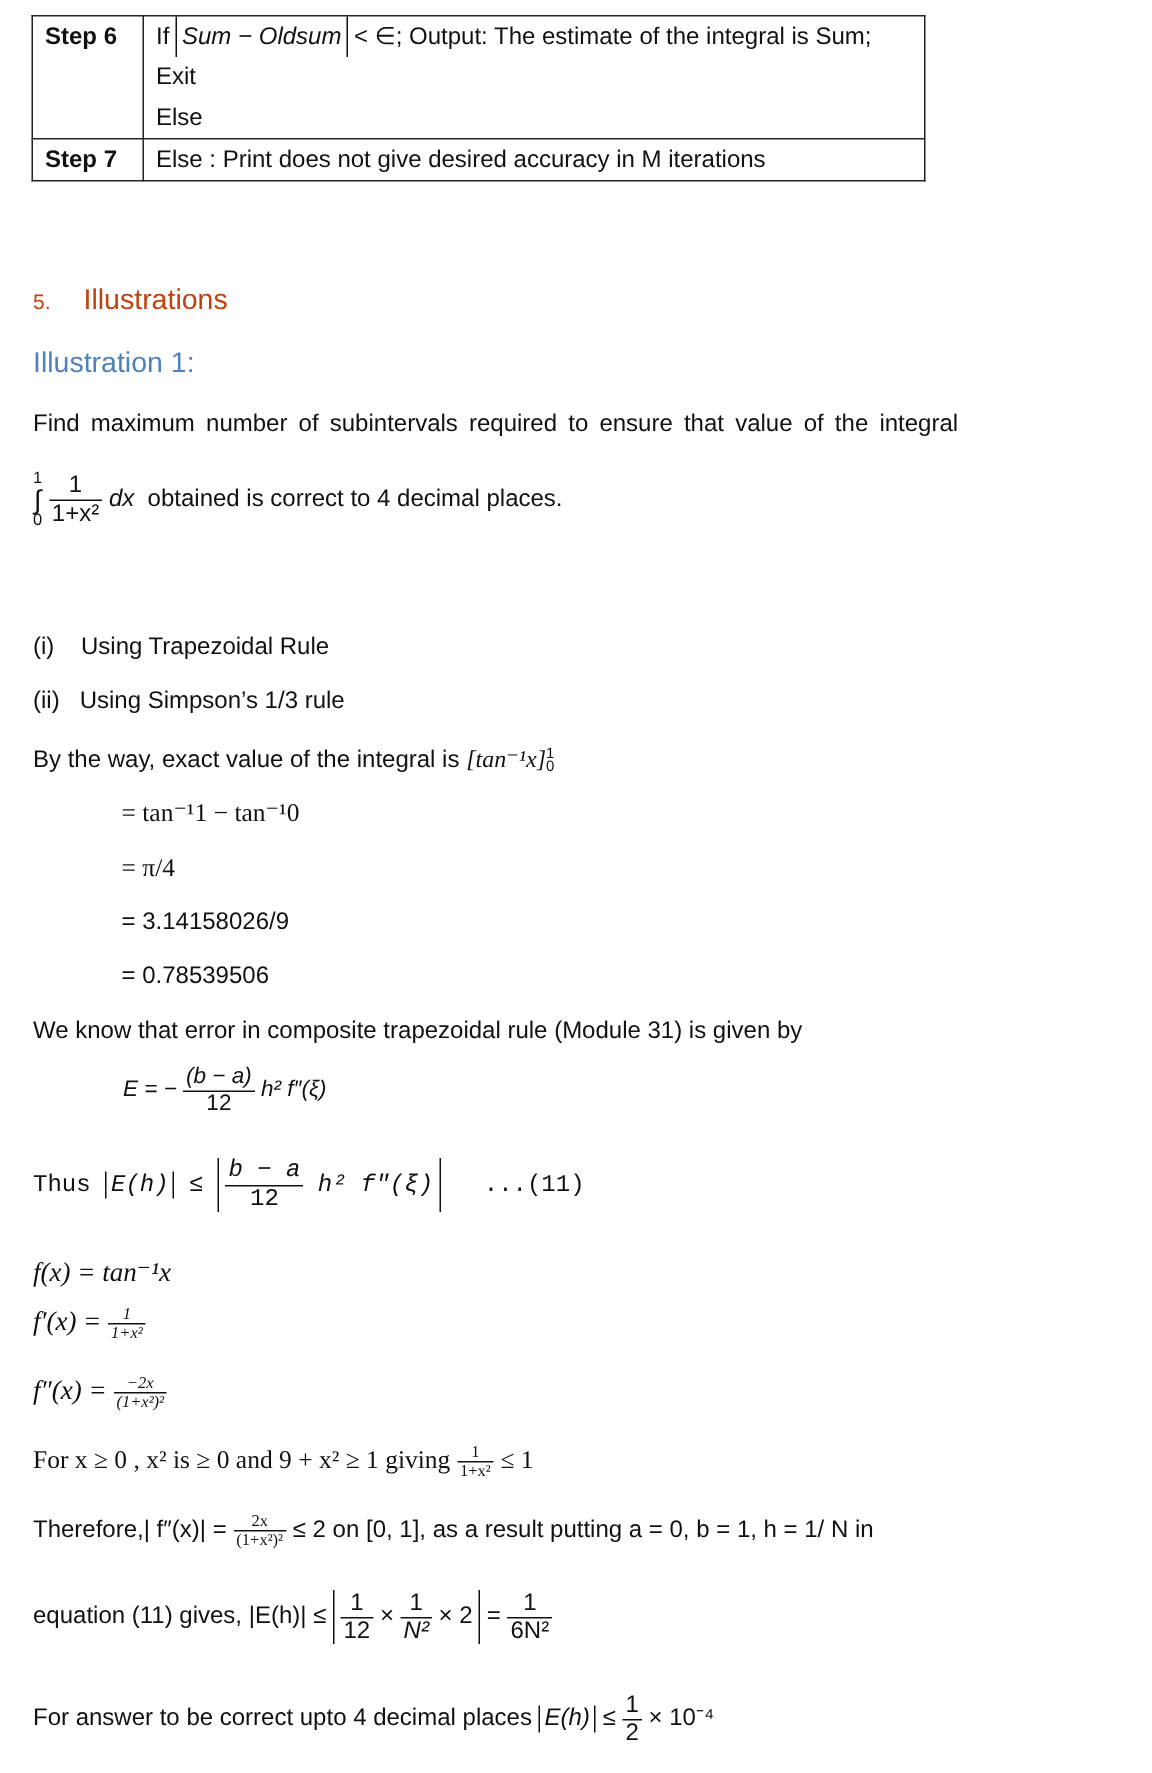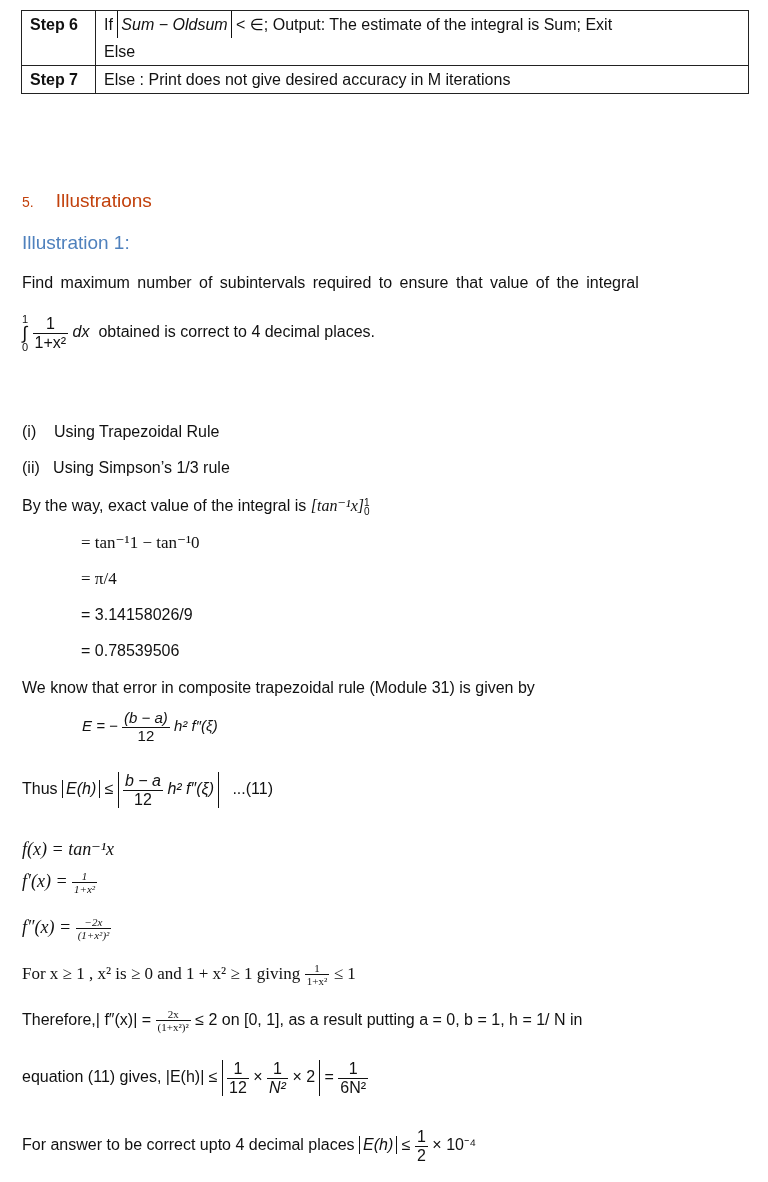--- a/index.html
+++ b/index.html
@@ -1,21 +1,21 @@
 <!DOCTYPE html>
 <html><head>
 <meta charset="utf-8">
 <style>
   html, body { margin: 0; padding: 0; background: #ffffff; }
   body { width: 768px; height: 1182px; position: relative; overflow: hidden;
          font-family: "Liberation Sans", sans-serif; color: #111; font-size: 16px; }
   .abs { position: absolute; white-space: nowrap; }
   .serif { font-family: "Liberation Serif", "DejaVu Serif", serif; }
   .it { font-style: italic; }
-  table.steps { position: absolute; left: 21px; top: 10px; width: 728px; border-collapse: collapse; }
+  table.steps { position: absolute; left: 21px; top: 10px; width: 596px; border-collapse: collapse; }
   table.steps td { border: 1.5px solid #222; font-size: 16px; line-height: 27px; padding: 0 8px; vertical-align: top; }
   table.steps td.lbl { width: 57px; font-weight: bold; }
   .h1 { color: #c2410c; font-weight: normal; font-size: 19px; }
   .h1 .num { font-size: 14px; margin-right: 22px; }
   .h2 { color: #4f81bd; font-weight: normal; font-size: 19px; }
   .frac { display: inline-block; vertical-align: middle; text-align: center; line-height: 1.1; }
   .frac .n { display: block; border-bottom: 1px solid #111; padding: 0 2px; }
   .frac .d { display: block; padding: 0 2px; }
   .small { font-size: 11px; }
   .absbar { display: inline-block; border-left: 1px solid #111; border-right: 1px solid #111; padding: 0 3px; }
@@ -78,21 +78,21 @@
 <div class="abs" style="left:81px; top:642px;">= 0.78539506</div>
 
 <div class="abs" style="left:22px; top:679px;">We know that error in composite trapezoidal rule (Module 31) is given by</div>
 
 <div class="abs it" style="left:82px; top:710px; font-size:15px;">
   <span>E = −</span>
   <span class="frac"><span class="n">(b − a)</span><span class="d" style="font-style:normal;">12</span></span>
   <span>h² f″(ξ)</span>
 </div>
 
-<div class="abs" style="left:22px; top:772px;">
+<div class="abs" style="left:22px; top:772px;font-family:Liberation Mono, monospace;">
   <span>Thus</span>
   <span class="absbar it">E(h)</span>
   <span>≤</span>
   <span class="absbar it" style="padding:0 4px;">
     <span class="frac"><span class="n">b − a</span><span class="d" style="font-style:normal;">12</span></span>
     <span>h² f″(ξ)</span>
   </span>
   &nbsp;&nbsp;<span>...(11)</span>
 </div>
 
@@ -102,21 +102,21 @@
   <span>f′(x) =</span>
   <span class="frac small"><span class="n">1</span><span class="d">1+x²</span></span>
 </div>
 
 <div class="abs serif it" style="left:22px; top:916px; font-size:18px;">
   <span>f″(x) =</span>
   <span class="frac small"><span class="n">−2x</span><span class="d">(1+x²)²</span></span>
 </div>
 
 <div class="abs" style="left:22px; top:962px;">
-  <span class="serif" style="font-size:17px;">For x ≥ 1 , x² is ≥ 0 and 1 + x² ≥ 1 giving</span>
+  <span class="serif" style="font-size:17px;">For x ≥ 0 , x² is ≥ 0 and 9 + x² ≥ 1 giving</span>
   <span class="frac small serif"><span class="n">1</span><span class="d">1+x²</span></span>
   <span class="serif" style="font-size:17px;">≤ 1</span>
 </div>
 
 <div class="abs" style="left:22px; top:1008px; width:740px;">
   <span>Therefore,| f″(x)| =</span>
   <span class="frac small serif"><span class="n">2x</span><span class="d">(1+x²)²</span></span>
   <span>≤ 2 on [0, 1], as a result putting a = 0, b = 1, h = 1/ N in</span>
 </div>
 

